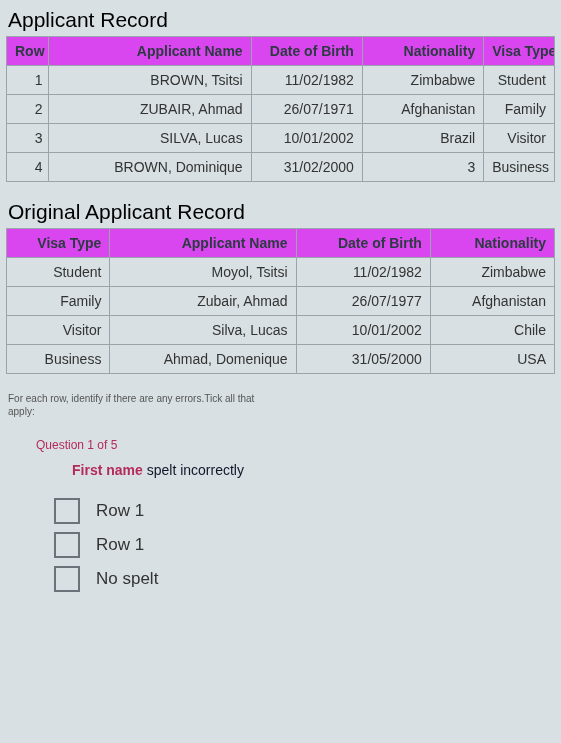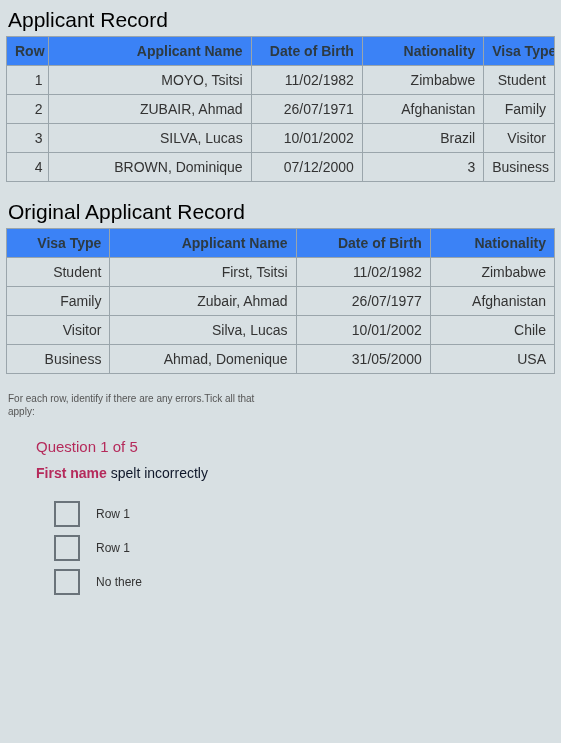--- a/index.html
+++ b/index.html
@@ -33,49 +33,50 @@
       padding: 6px 8px;
       text-align: right;
       font-size: 14px;
       color: #333;
       white-space: nowrap;
       overflow: hidden;
     }
     th {
       font-weight: bold;
       color: #2d3a42;
-      background: #3b82f6;
+      background: #d946ef;
     }
     .row-col {
       width: 44px;
       text-align: right;
       padding-right: 6px;
     }
     .instructions {
       font-size: 10px;
       color: #555;
       max-width: 260px;
       line-height: 1.3;
       margin: 6px 0 20px 2px;
     }
     .question-block {
       padding-left: 30px;
     }
     .q-counter {
       color: #b52a5b;
-      font-size: 15px;
+      font-size: 12px;
       margin-bottom: 10px;
     }
     .q-text {
       font-size: 14px;
       margin-bottom: 20px;
     }
     .q-text .emph {
       color: #b52a5b;
       font-weight: bold;
+      margin-left: 36px;
     }
     .q-text .normal {
       color: #0f172a;
       font-weight: normal;
     }
     .options {
       padding-left: 18px;
     }
     .option-row {
       display: flex;
@@ -83,21 +84,21 @@
       margin-bottom: 8px;
     }
     .checkbox {
       width: 26px;
       height: 26px;
       border: 2px solid #6a737a;
       margin-right: 16px;
       background: transparent;
     }
     .option-label {
-      font-size: 12px;
+      font-size: 17px;
       color: #333;
     }
     .table1 { table-layout: fixed; }
     .table1 col.c1 { width: 42px; }
     .table1 col.c2 { width: 200px; }
     .table1 col.c3 { width: 110px; }
     .table1 col.c4 { width: 120px; }
     .table1 col.c5 { width: 70px; }
     .table2 { table-layout: fixed; }
     .table2 col.c1 { width: 100px; }
@@ -123,21 +124,21 @@
       <th class="row-col">Row</th>
       <th>Applicant Name</th>
       <th>Date of Birth</th>
       <th>Nationality</th>
       <th>Visa Type</th>
     </tr>
   </thead>
   <tbody>
     <tr>
       <td class="row-col">1</td>
-      <td>MOYO, Tsitsi</td>
+      <td>BROWN, Tsitsi</td>
       <td>11/02/1982</td>
       <td>Zimbabwe</td>
       <td>Student</td>
     </tr>
     <tr>
       <td class="row-col">2</td>
       <td>ZUBAIR, Ahmad</td>
       <td>26/07/1971</td>
       <td>Afghanistan</td>
       <td>Family</td>
@@ -145,21 +146,21 @@
     <tr>
       <td class="row-col">3</td>
       <td>SILVA, Lucas</td>
       <td>10/01/2002</td>
       <td>Brazil</td>
       <td>Visitor</td>
     </tr>
     <tr>
       <td class="row-col">4</td>
       <td>BROWN, Dominique</td>
-      <td>07/12/2000</td>
+      <td>31/02/2000</td>
       <td>3</td>
       <td>Business</td>
     </tr>
   </tbody>
 </table>
 
 <div class="section-title">Original Applicant Record</div>
 
 <table class="table2">
   <colgroup>
@@ -172,21 +173,21 @@
     <tr>
       <th>Visa Type</th>
       <th>Applicant Name</th>
       <th>Date of Birth</th>
       <th>Nationality</th>
     </tr>
   </thead>
   <tbody>
     <tr>
       <td>Student</td>
-      <td>First, Tsitsi</td>
+      <td>Moyol, Tsitsi</td>
       <td>11/02/1982</td>
       <td>Zimbabwe</td>
     </tr>
     <tr>
       <td>Family</td>
       <td>Zubair, Ahmad</td>
       <td>26/07/1977</td>
       <td>Afghanistan</td>
     </tr>
     <tr>
@@ -215,16 +216,16 @@
     <div class="option-row">
       <div class="checkbox"></div>
       <div class="option-label">Row 1</div>
     </div>
     <div class="option-row">
       <div class="checkbox"></div>
       <div class="option-label">Row 1</div>
     </div>
     <div class="option-row">
       <div class="checkbox"></div>
-      <div class="option-label">No there</div>
+      <div class="option-label">No spelt</div>
     </div>
   </div>
 </div>
 
 </body></html>

